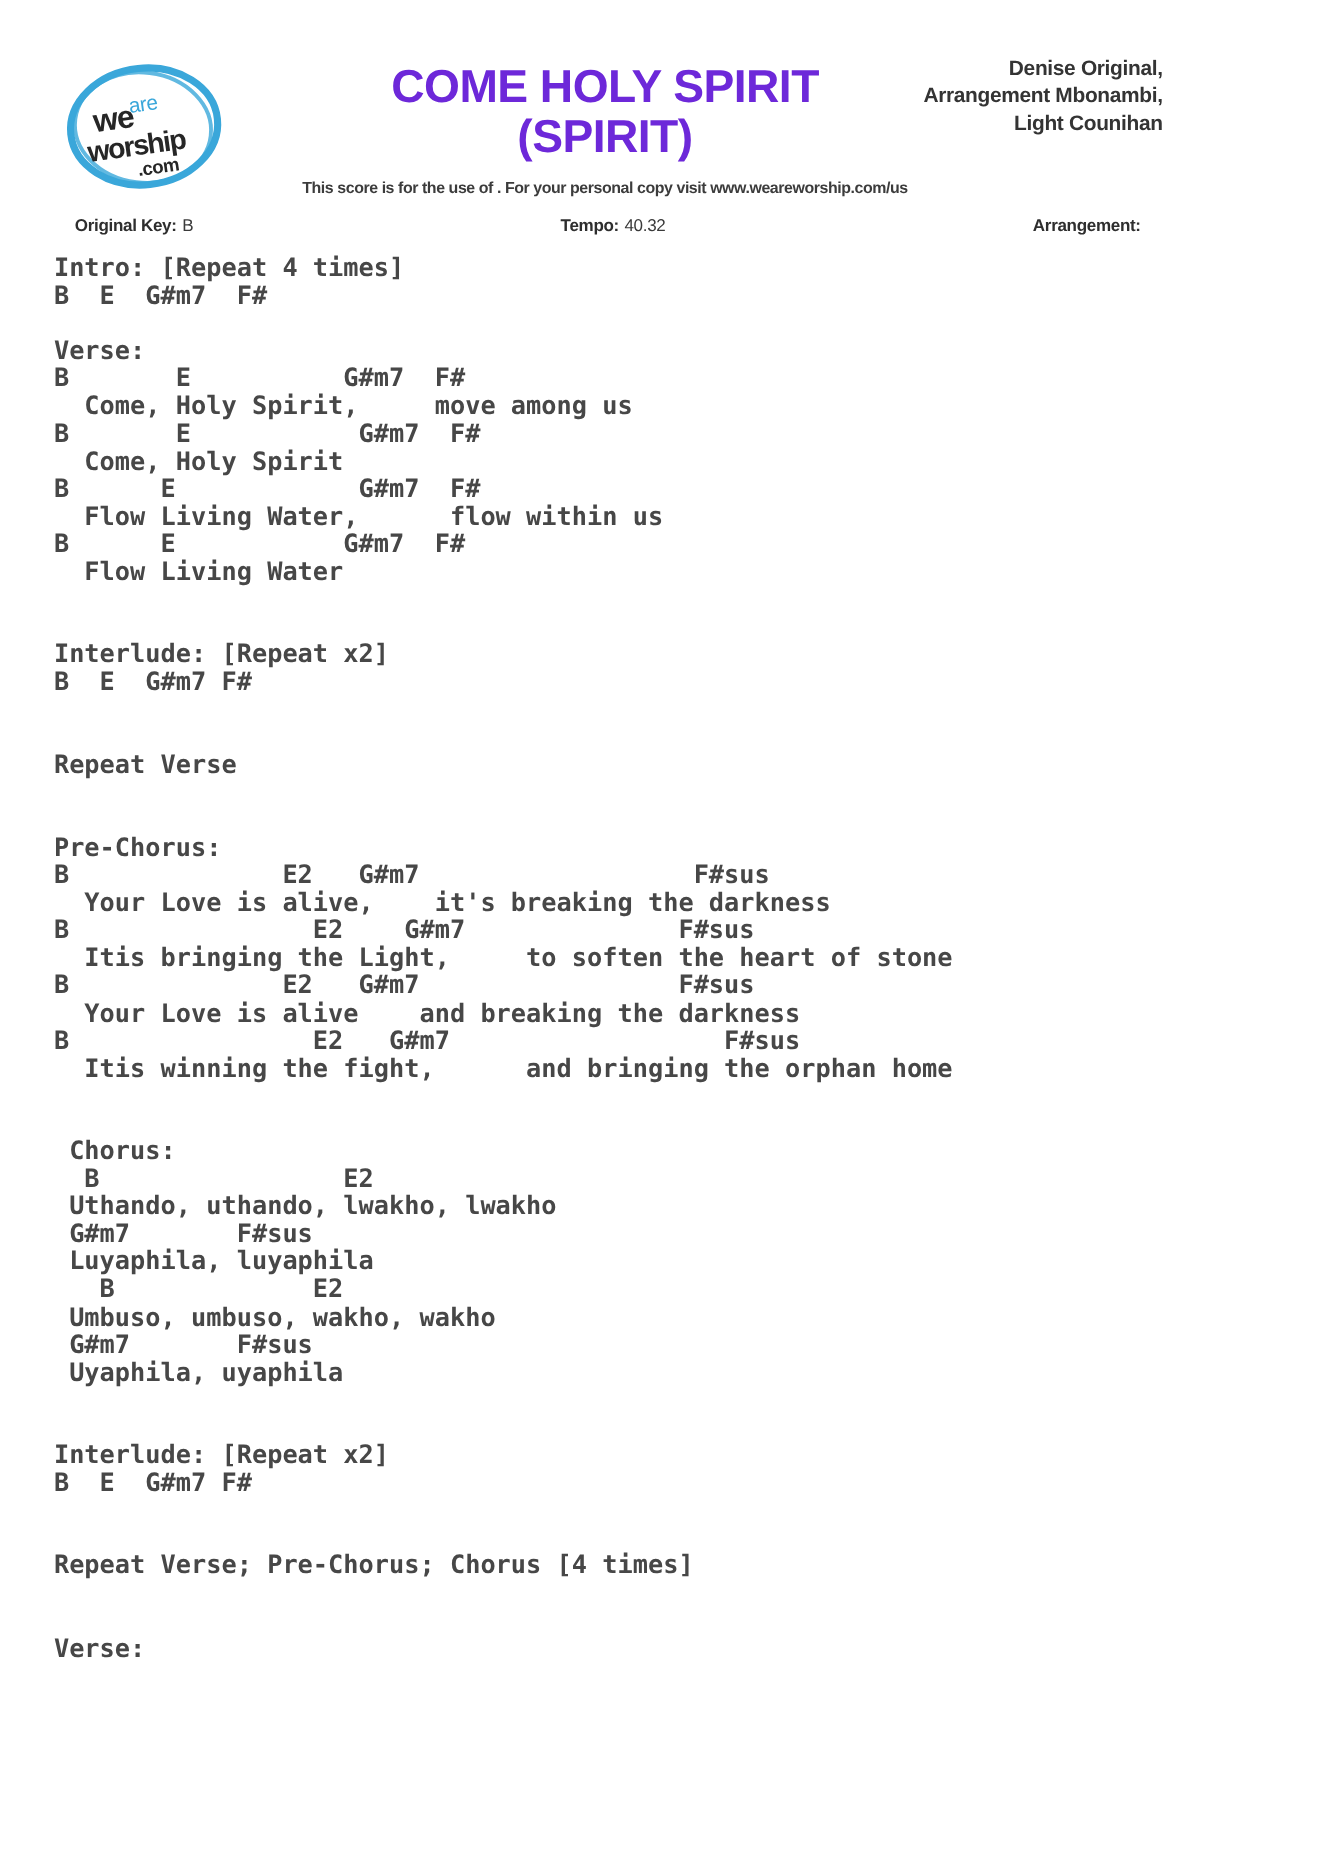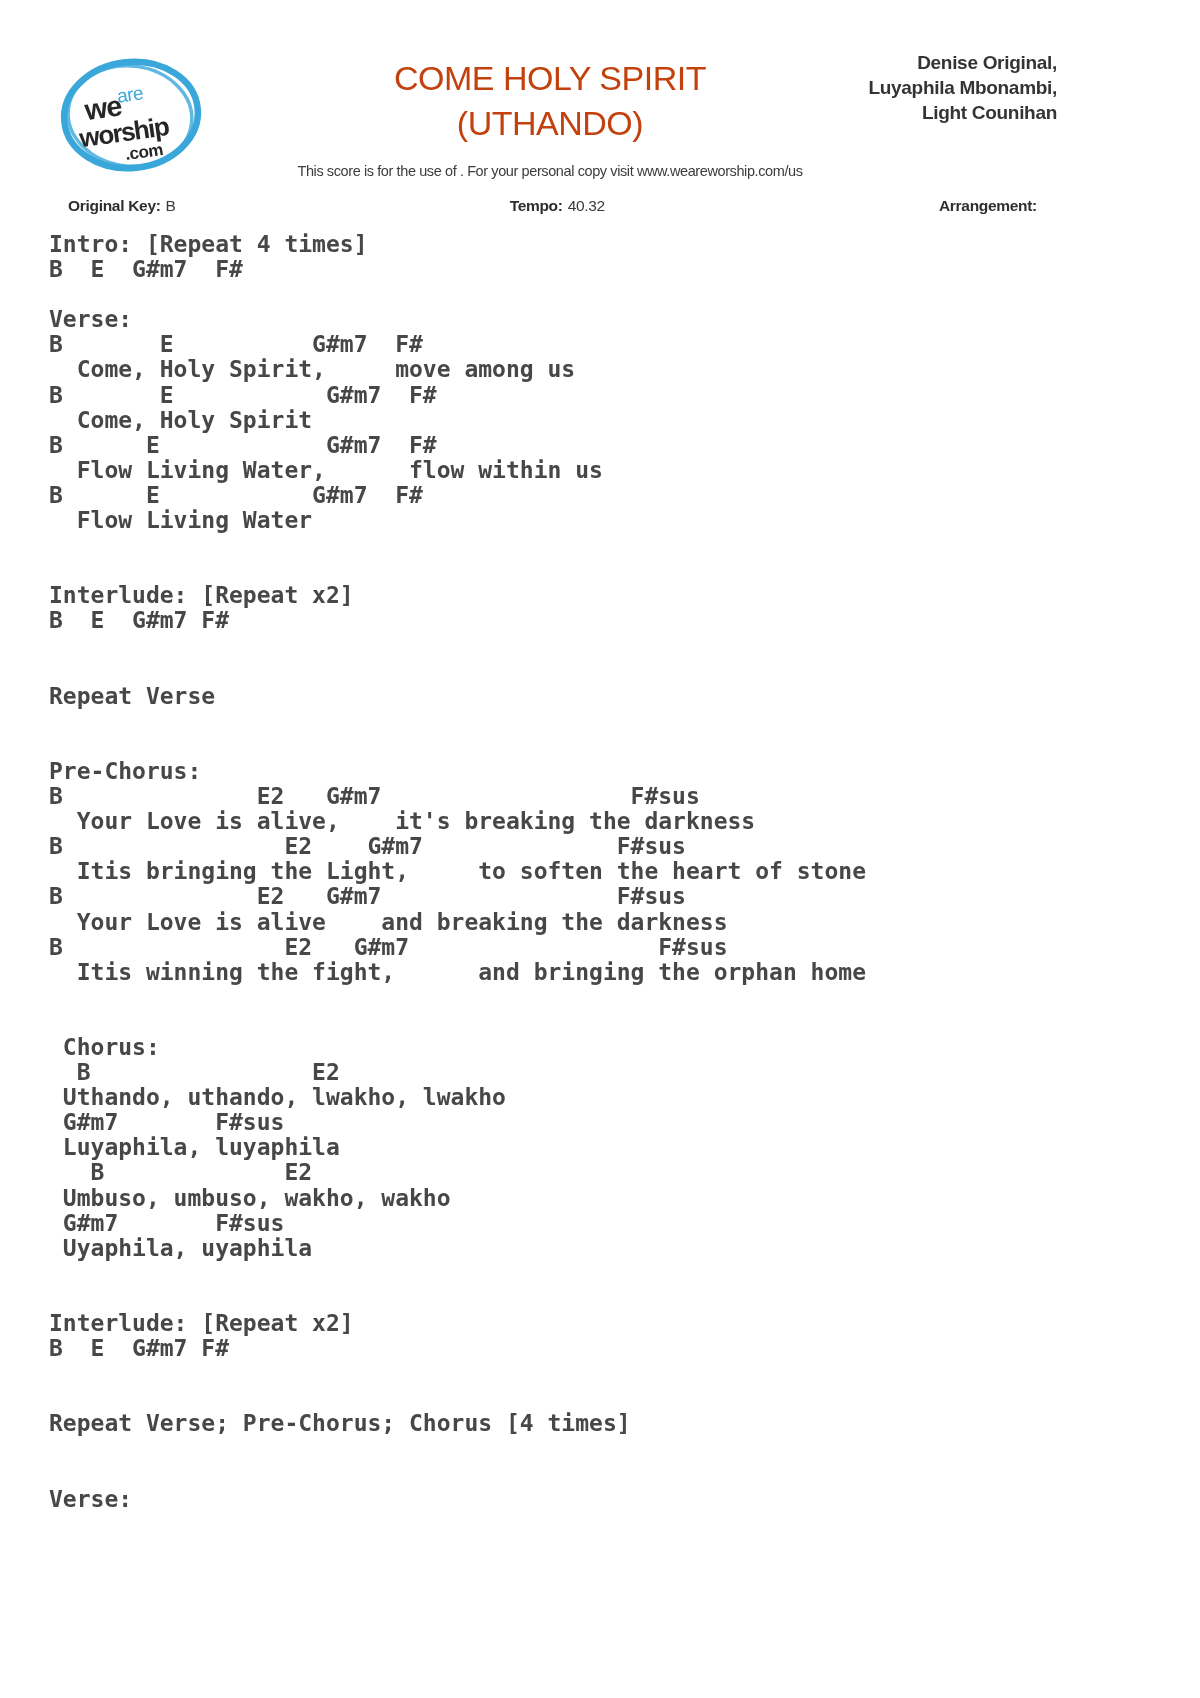--- a/index.html
+++ b/index.html
@@ -9,33 +9,33 @@
     -webkit-font-smoothing:antialiased;
   }
   .page{position:absolute;inset:0;background:#ffffff;overflow:hidden;}
 
   
   .logo{position:absolute;left:56px;top:56px;width:150px;height:122px;}
 
   
   .title{
     position:absolute;left:250px;top:56px;width:600px;text-align:center;
-    font-weight:normal;font-size:34px;line-height:45px;color:#c2410c;letter-spacing:-0.5px;
+    font-weight:bold;font-size:42px;line-height:45px;color:#6d28d9;letter-spacing:-0.5px;
   }
 
   
   .authors{
     position:absolute;right:143px;top:50px;text-align:right;
     font-weight:bold;font-size:19px;line-height:25px;color:#343434;letter-spacing:-0.3px;
   }
 
   
   .usage{
     position:absolute;left:0;top:163px;width:1100px;text-align:center;
-    font-size:14.5px;color:#3c3c3c;letter-spacing:-0.4px;
+    font-size:14.5px;color:#3c3c3c;letter-spacing:-0.4px;font-weight:bold;
   }
 
   
   .meta{
     position:absolute;left:68px;top:197px;width:969px;
     display:flex;justify-content:space-between;align-items:baseline;
     font-size:15.5px;color:#2e2e2e;letter-spacing:-0.3px;gap:42px;
   }
   .meta .lbl{font-weight:bold;}
   .meta .val{font-weight:normal;padding-left:5px;color:#3a3a3a;}
@@ -62,26 +62,26 @@
     <g transform="rotate(-8 75 60)" font-family="Liberation Sans, sans-serif">
       <text x="30" y="58" font-size="29" font-weight="bold" fill="#262626" letter-spacing="-1">we</text>
       <text x="64" y="45" font-size="19" fill="#3aa7da" letter-spacing="-0.5">are</text>
       <text x="21" y="84" font-size="26" font-weight="bold" fill="#262626" letter-spacing="-1.5">worship</text>
       <text x="64" y="103" font-size="17" font-weight="bold" fill="#262626" letter-spacing="-0.5">.com</text>
     </g>
   </svg>
 
   <div class="title">
     <div>COME HOLY SPIRIT</div>
-    <div>(UTHANDO)</div>
+    <div>(SPIRIT)</div>
   </div>
 
   <div class="authors">
     <div>Denise Original,</div>
-    <div>Luyaphila Mbonambi,</div>
+    <div>Arrangement Mbonambi,</div>
     <div>Light Counihan</div>
   </div>
 
   <div class="usage">This score is for the use of . For your personal copy visit www.weareworship.com/us</div>
 
   <div class="meta">
     <div>
       <span class="lbl">Original Key:</span><span class="val">B</span>
     </div>
     <div>

